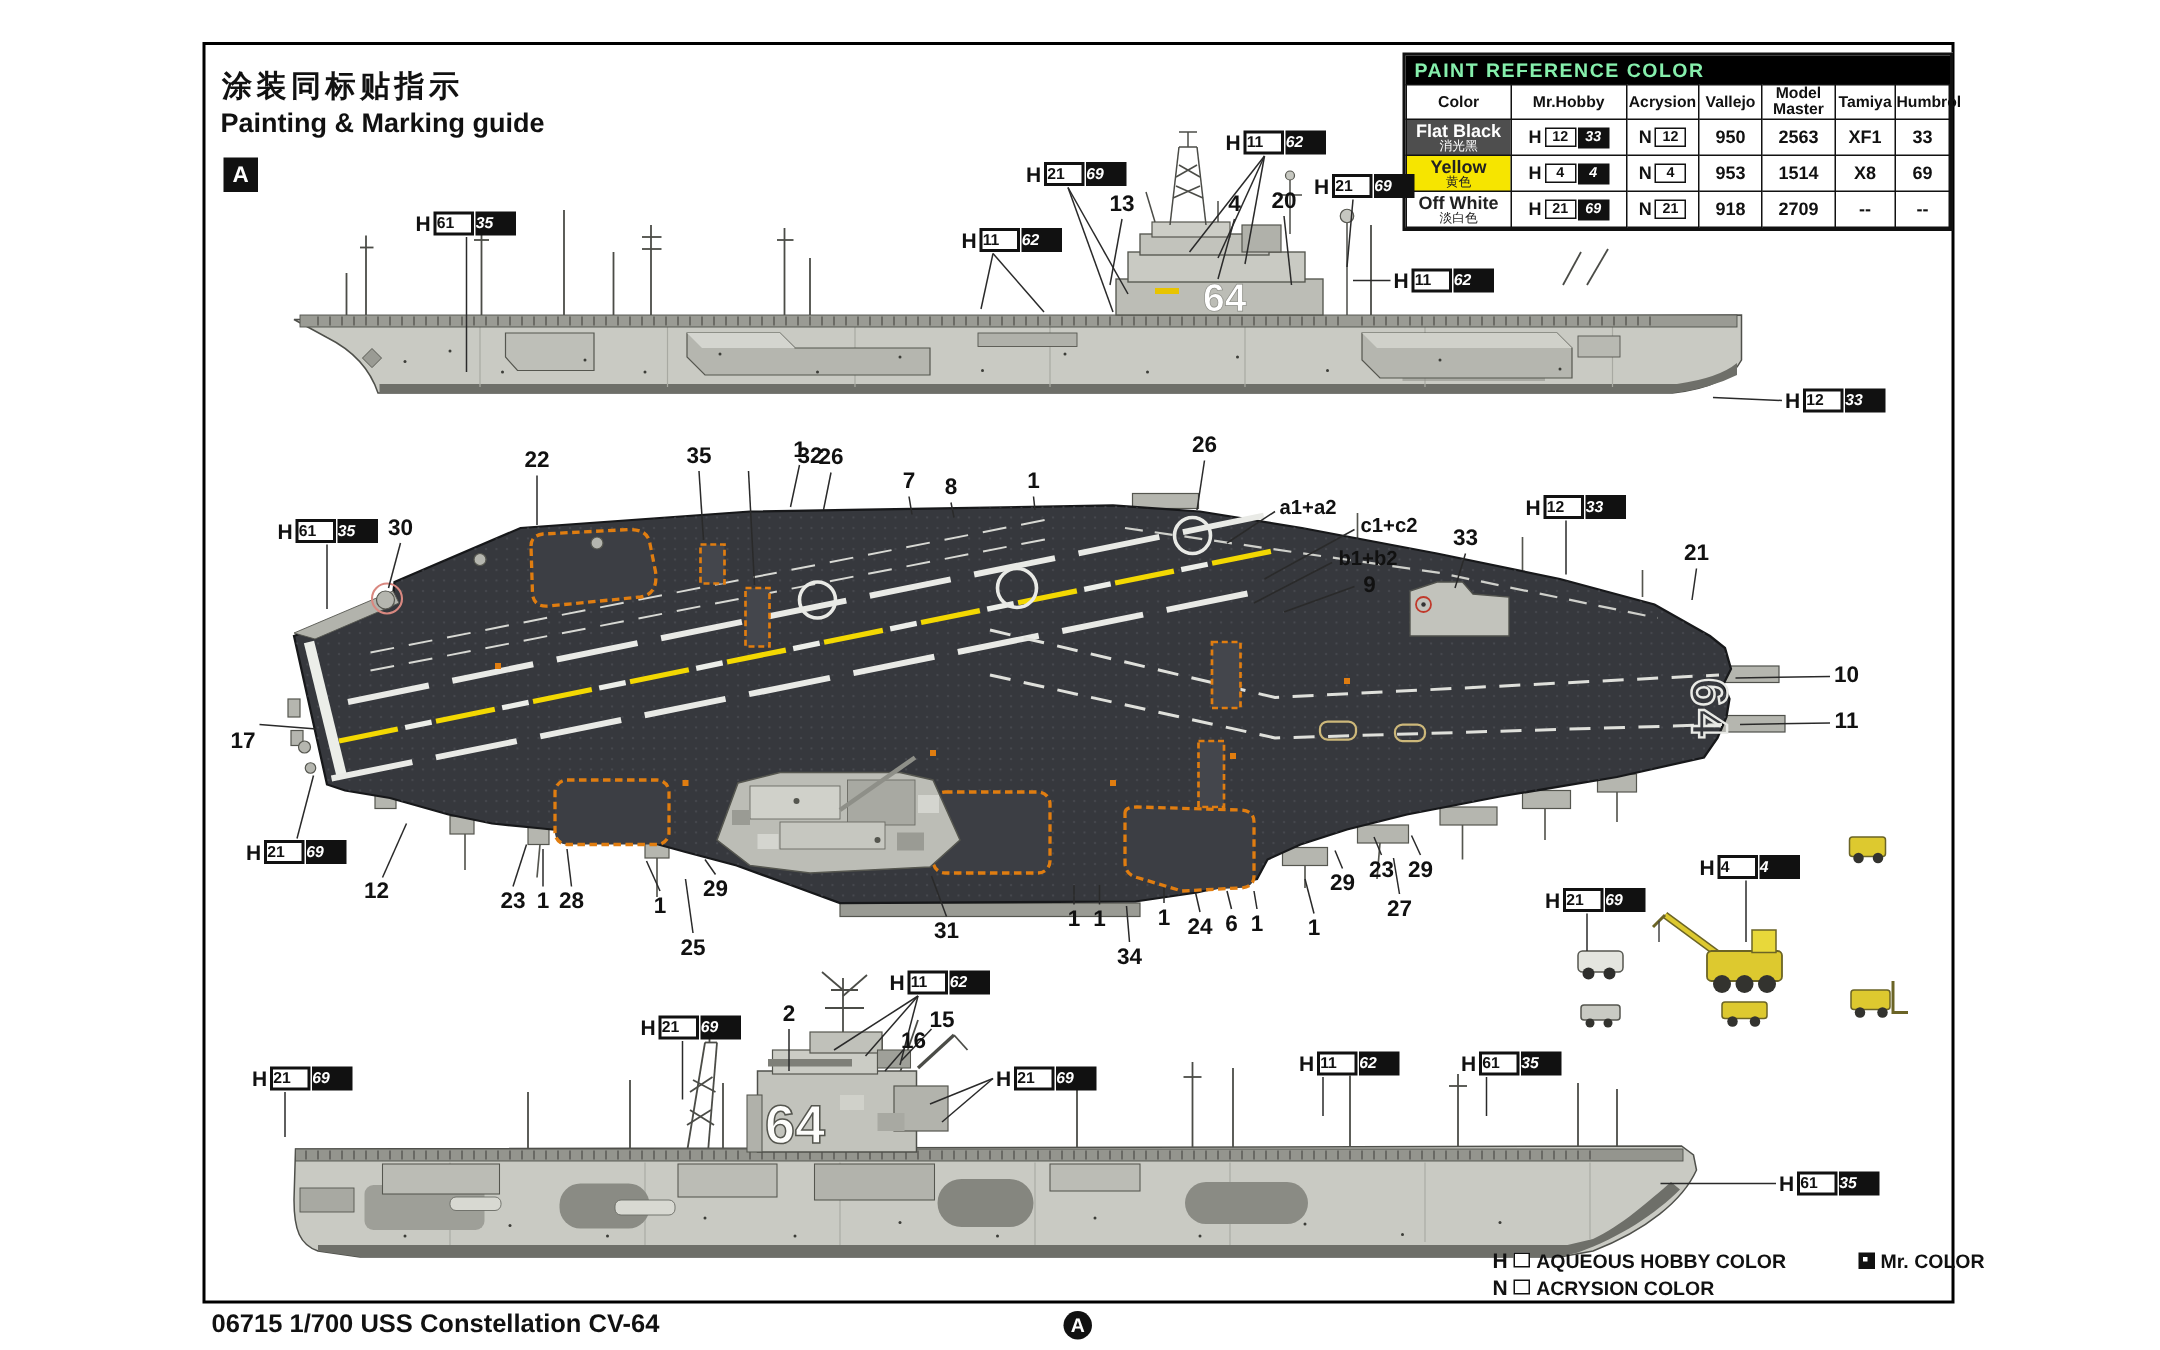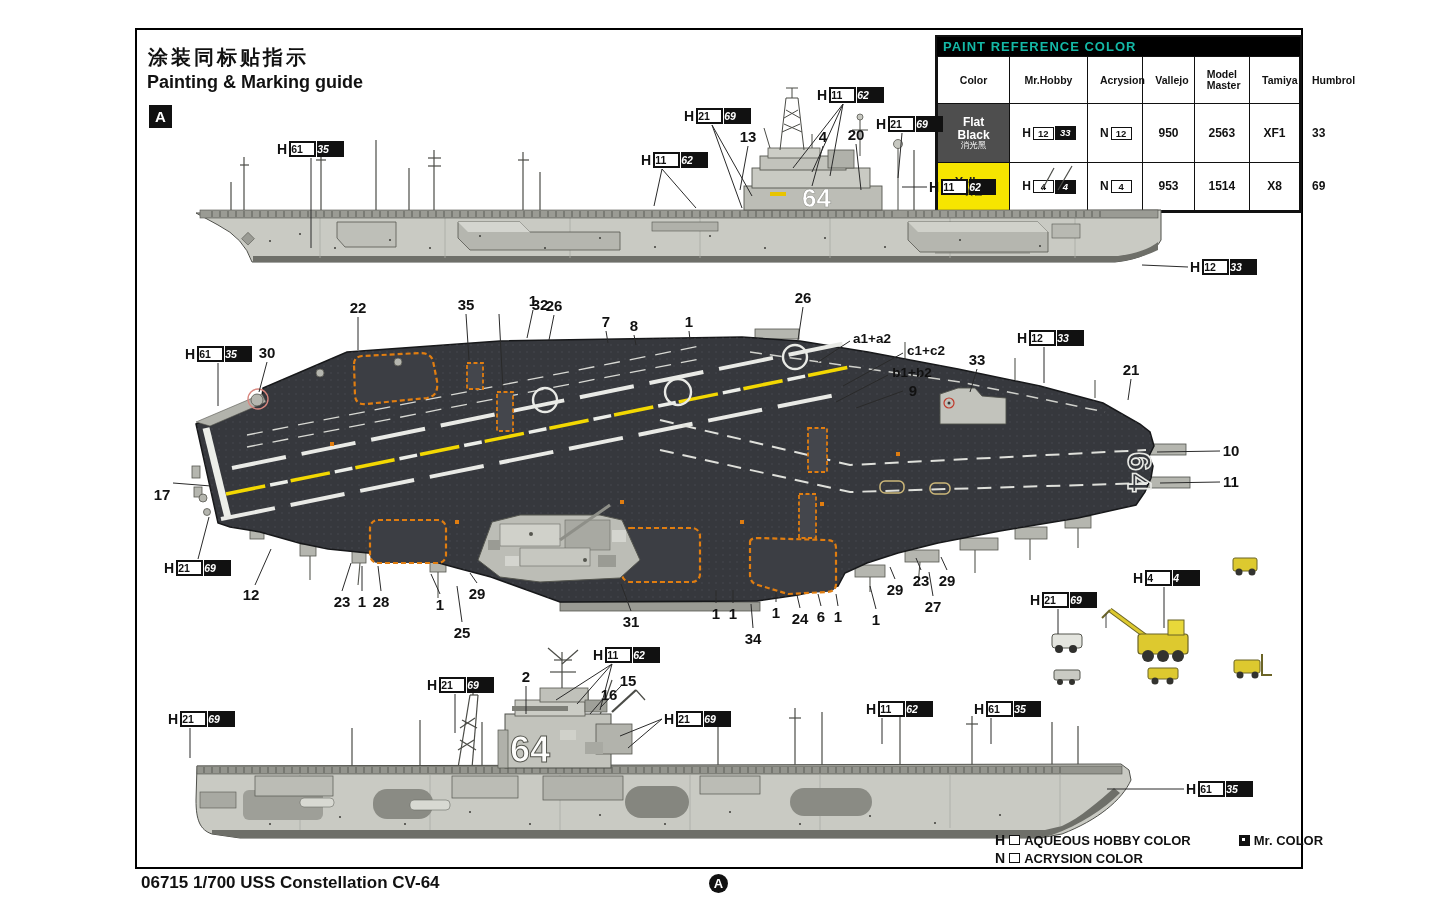--- a/index.html
+++ b/index.html
@@ -7,24 +7,24 @@
         font-family:"Liberation Sans","DejaVu Sans",sans-serif;color:#111;overflow:hidden;}
   .frame{position:absolute;left:135px;top:28px;width:1168px;height:841px;
          border:2px solid #000;box-sizing:border-box;}
   
   .title-zh{position:absolute;left:148px;top:44px;font-size:20px;font-weight:bold;letter-spacing:3px;}
   .title-en{position:absolute;left:147px;top:72px;font-size:18px;font-weight:bold;}
   .badge-a{position:absolute;left:149px;top:105px;width:23px;height:23px;background:#111;color:#fff;
            font-size:15px;font-weight:bold;text-align:center;line-height:23px;}
   
   .ptable{position:absolute;left:935px;top:35px;width:367px;border:2px solid #111;background:#fff;box-sizing:border-box;}
-  .ptable-title{background:#000;color:#14b8a6;font-size:13px;font-weight:bold;letter-spacing:1px;
+  .ptable-title{background:#000;color:#86efac;font-size:13px;font-weight:bold;letter-spacing:1px;
                 padding:2px 12px 2px 6px;}
   table.pt{border-collapse:collapse;width:100%;table-layout:fixed;}
-  table.pt th,table.pt td{border:1px solid #111;text-align:center;padding:12px;font-size:12px;font-weight:bold;line-height:1.05;}
+  table.pt th,table.pt td{border:1px solid #111;text-align:center;padding:0;font-size:12px;font-weight:bold;line-height:1.05;}
   table.pt th{font-size:10.5px;font-weight:bold;height:20px;}
   table.pt td{height:23px;}
   .cname{font-size:9.5px;font-weight:bold;}
   .cname .zh{font-size:8.5px;font-weight:normal;display:block;}
   
   .chip{display:inline-flex;align-items:center;gap:1px;}
   .chip .pl-h{font-size:14px;font-weight:bold;margin-right:1px;}
   .chip .bw{display:inline-block;min-width:23px;height:12px;line-height:12px;border:2px solid #111;
             background:#fff;color:#111;font-size:10.5px;font-weight:bold;font-style:normal;}
   .chip .bb{display:inline-block;min-width:27px;height:16px;line-height:16px;background:#111;color:#fff;
@@ -100,20 +100,36 @@
                 <span class="bb">4</span>
               </span></td>
             <td><span class="chip sm">
                 <span class="pl-h">N</span>
                 <span class="bw">4</span>
               </span></td>
             <td>953</td>
             <td>1514</td>
             <td>X8</td>
             <td>69</td>
+          </tr>
+          <tr>
+            <td class="cname" style="background: rgb(255, 255, 255); color: rgb(34, 34, 34);">Off White<span class="zh">淡白色</span></td>
+            <td><span class="chip sm">
+                <span class="pl-h">H</span>
+                <span class="bw">21</span>
+                <span class="bb">69</span>
+              </span></td>
+            <td><span class="chip sm">
+                <span class="pl-h">N</span>
+                <span class="bw">21</span>
+              </span></td>
+            <td>918</td>
+            <td>2709</td>
+            <td>--</td>
+            <td>--</td>
           </tr>
         </tbody>
     </table>
   </div>
 
   <svg style="left:190px;top:78px" width="980" height="200" viewBox="190 78 980 200">
     <defs>
       <pattern id="tick1" width="8" height="8" patternUnits="userSpaceOnUse">
         <line x1="4" y1="0" x2="4" y2="8" stroke="#5a5b55" stroke-width="1"></line>
       </pattern>

